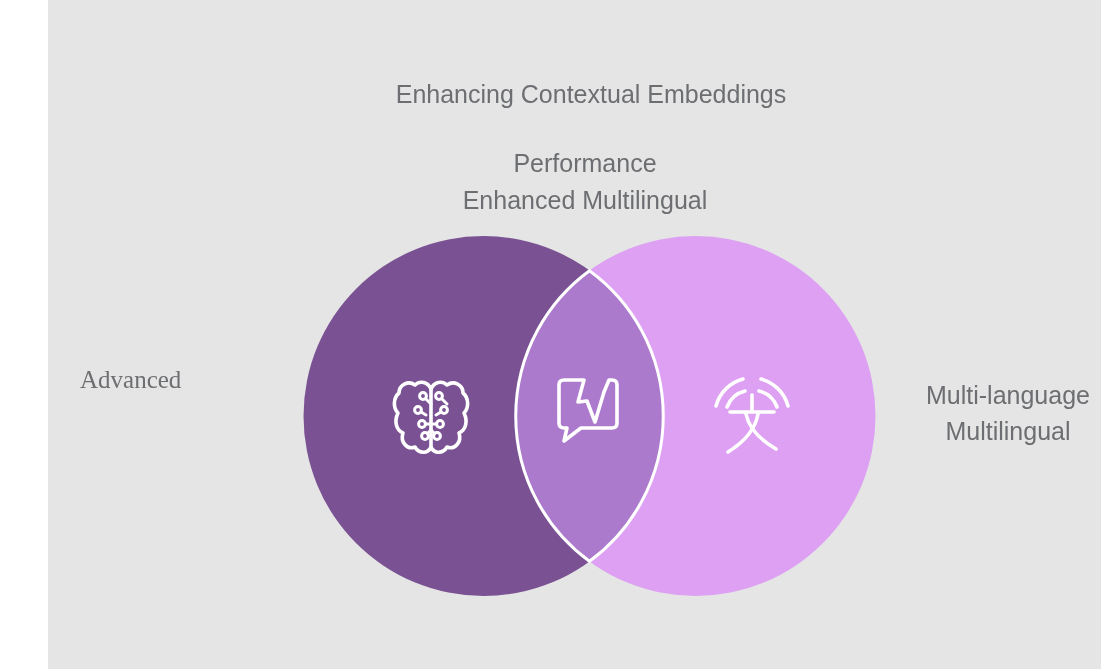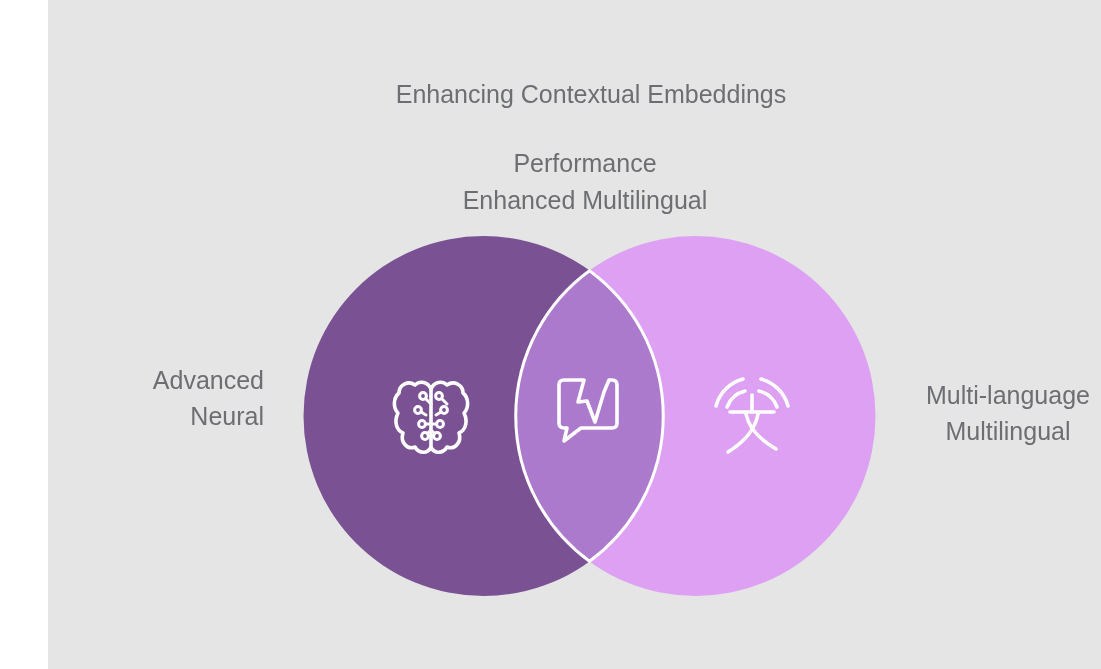--- a/index.html
+++ b/index.html
@@ -23,23 +23,24 @@
     left: 193px; top: 79px; width: 700px;
     text-align: center;
     line-height: 30px;
   }
   .intersection-label {
     left: 187px; top: 145px; width: 700px;
     text-align: center;
     line-height: 37px;
   }
   .left-label {
-    left: 16px; top: 362px; width: 200px;
-    text-align: right;
+    left: 32px; top: 362px; width: 200px;
+    text-align: left;
     line-height: 36px;
+    font-family: Liberation Serif, serif;
   }
   .right-label {
     left: 845px; top: 377px; width: 230px;
     text-align: center;
     line-height: 36px;
   }
   .icon-stroke {
     fill: none;
     stroke: #ffffff;
     stroke-linecap: round;
@@ -53,21 +54,20 @@
 
   <div class="label title-label">Enhancing Contextual Embeddings</div>
 
   <div class="label intersection-label">
     <div>Performance</div>
     <div>Enhanced Multilingual</div>
   </div>
 
   <div class="label left-label">
     <div>Advanced</div>
-    <div>Neural</div>
   </div>
 
   <div class="label right-label">
     <div>Multi-language</div>
     <div>Multilingual</div>
   </div>
 
   <svg width="1101" height="669" viewBox="0 0 1101 669">
 
     <circle cx="435.5" cy="416" r="180" fill="#7a5293"></circle>

